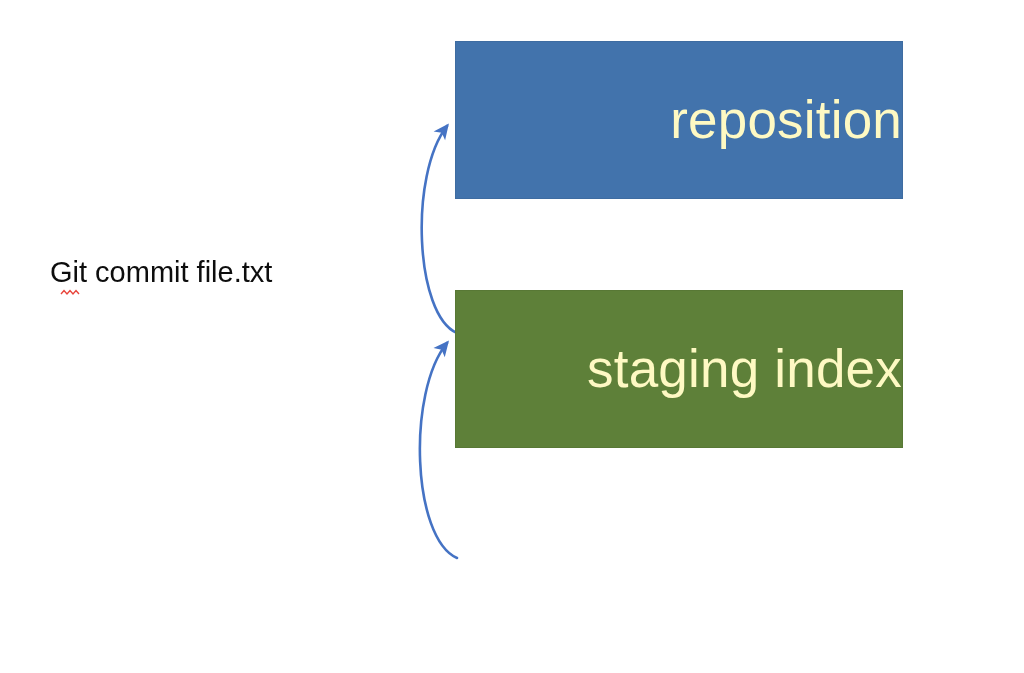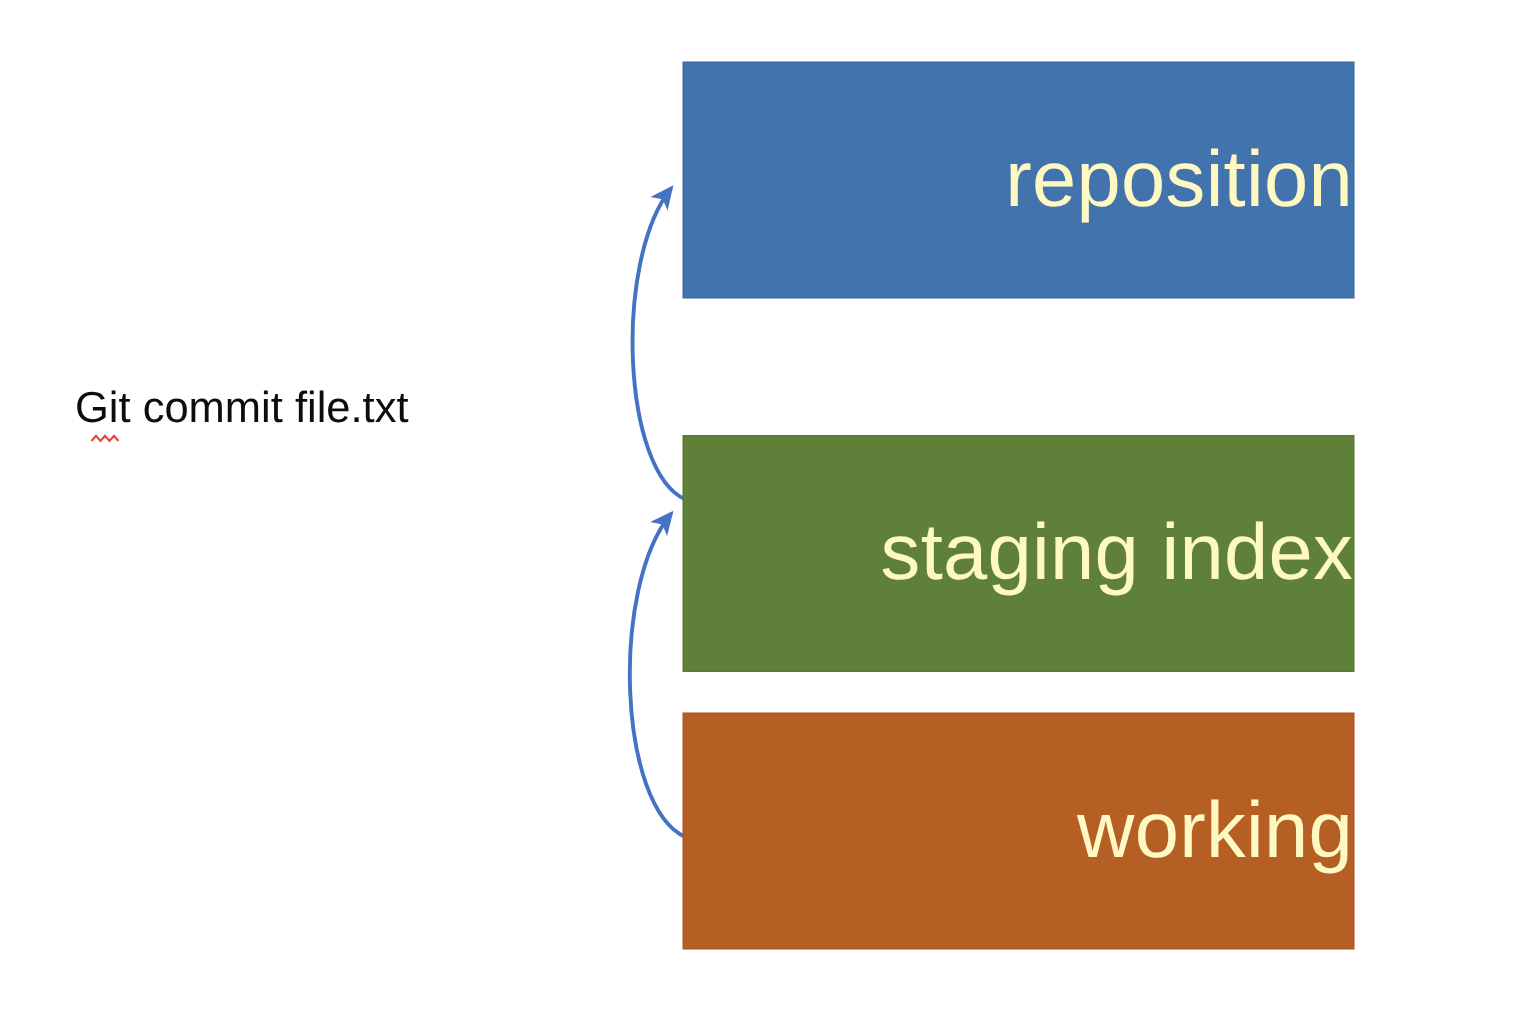--- a/index.html
+++ b/index.html
@@ -122,23 +122,20 @@
   </svg>
 
   <div class="box" id="box-repository">
     <span class="box-label">reposition</span>
   </div>
 
   <div class="box" id="box-staging">
     <span class="box-label">staging index</span>
   </div>
 
-  <div class="box" id="box-working">
-    <span class="box-label">working</span>
-  </div>
 
   <div class="caption" id="caption-commit">
     <span class="squiggle-host">
       <span>Git</span>
       <svg class="squiggle" viewBox="0 0 20 7" xmlns="http://www.w3.org/2000/svg">
         <path d="M1,5 L4,1.6 L7,5 L10,1.6 L13,5 L16,1.6 L19,5" fill="none" stroke="#E8453C" stroke-width="1.4"></path>
       </svg>
     </span><span> commit file.txt</span>
   </div>
 

